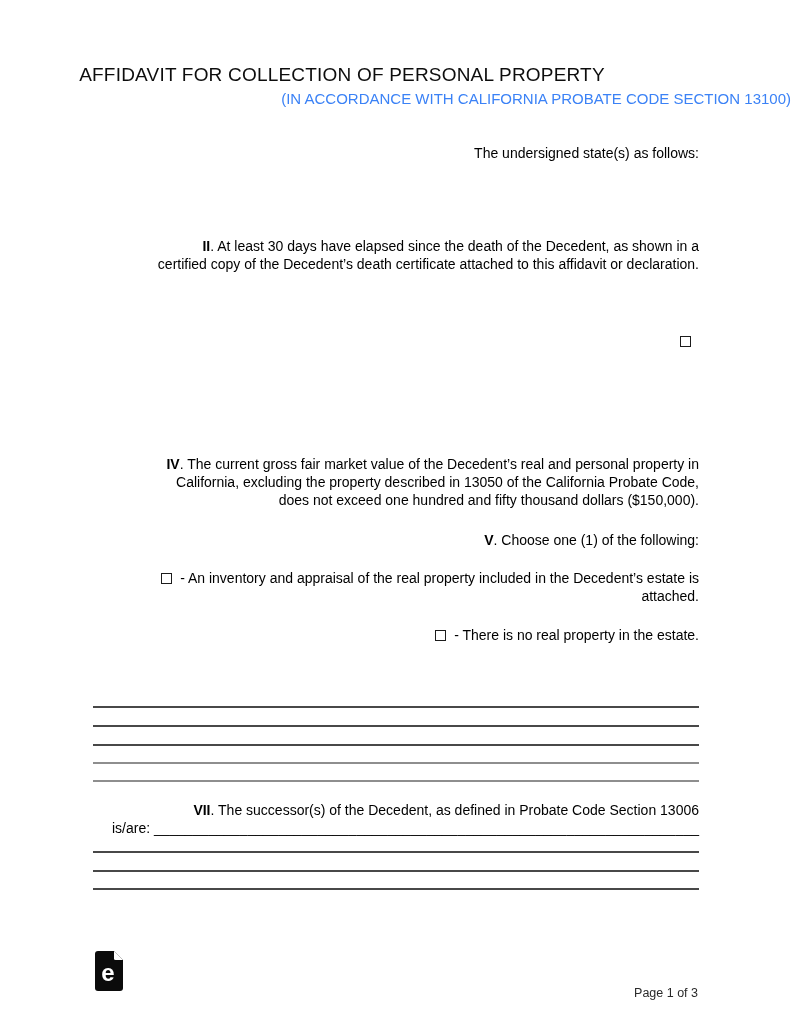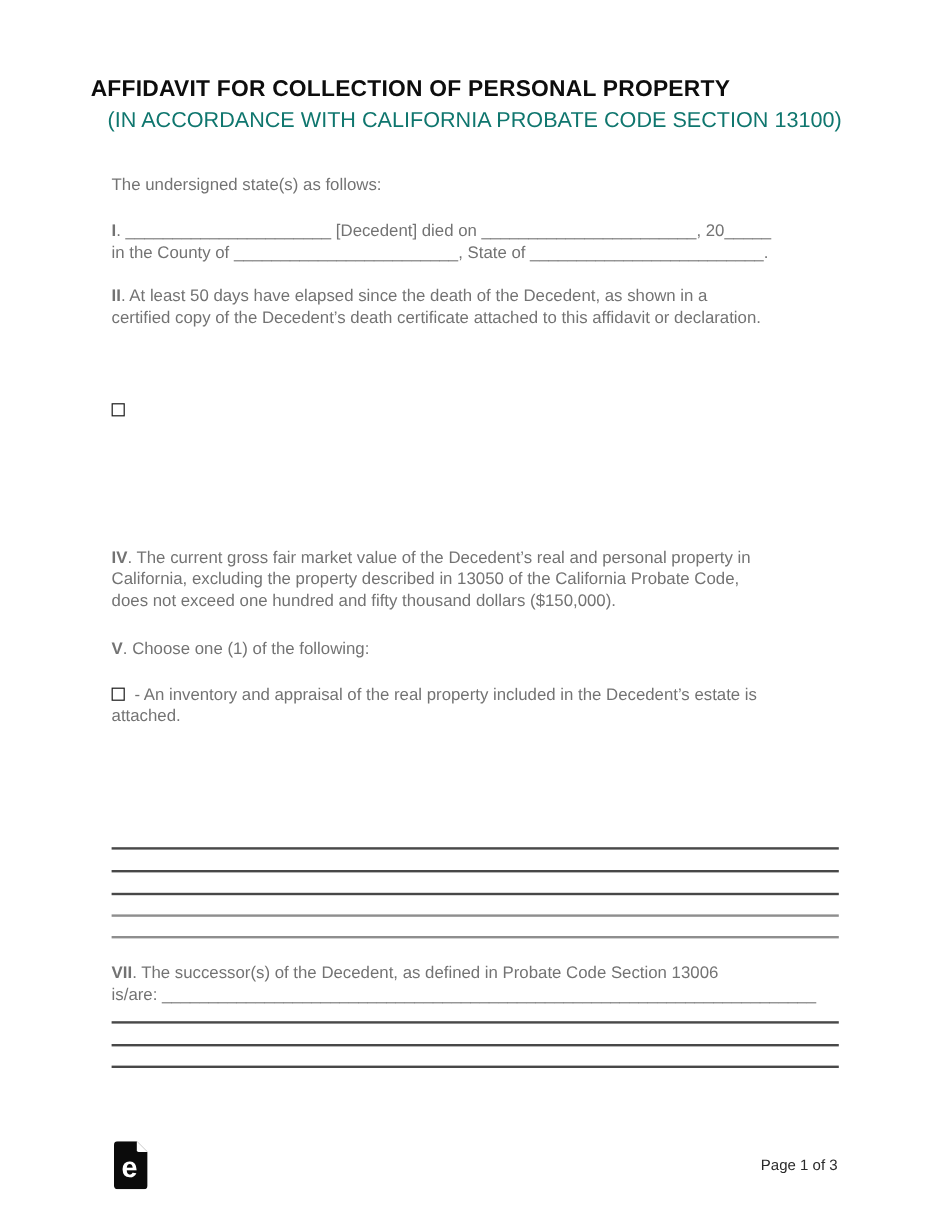--- a/index.html
+++ b/index.html
@@ -11,39 +11,40 @@
     background: #ffffff;
     font-family: "Liberation Sans", "DejaVu Sans", sans-serif;
     color: #111111;
     overflow: hidden;
   }
   .doc-title {
     position: absolute;
     left: 0; top: 64px; width: 684px;
     text-align: center;
     font-size: 19px;
-    font-weight: bold;
+    font-weight: normal;
     letter-spacing: 0.2px;
     color: #0d0d0d;
   }
   .doc-subtitle {
     position: absolute;
     left: 0; top: 90px; width: 791px;
-    text-align: center;
-    font-size: 18px;
-    color: #0f766e;
+    text-align: right;
+    font-size: 15px;
+    color: #3b82f6;
   }
   .para {
     position: absolute;
     left: 93px;
     width: 606px;
     font-size: 14px;
     line-height: 18px;
     white-space: pre-line;
-    color: #737373;
+    color: #000000;
+    text-align: right;
   }
   .para b { font-weight: bold; }
   .cb {
     display: inline-block;
     width: 11px; height: 11px;
     border: 1.5px solid #1c1c1c;
     background: #ffffff;
     vertical-align: -1px;
     margin-right: 8px;
   }
@@ -55,54 +56,53 @@
   }
   .rule.dark  { border-top: 2px solid #484848; }
   .rule.light { border-top: 2px solid #8e8e8e; }
   .footer-logo {
     position: absolute;
     left: 95px; top: 951px;
     width: 28px; height: 40px;
   }
   .page-label {
     position: absolute;
-    right: 93px; top: 964px;
+    right: 93px; top: 986px;
     font-size: 12.5px;
     color: #2a2a2a;
   }
 </style>
 </head>
 <body>
 
 <div class="page">
 
   <div class="doc-title">AFFIDAVIT FOR COLLECTION OF PERSONAL PROPERTY</div>
   <div class="doc-subtitle">(IN ACCORDANCE WITH CALIFORNIA PROBATE CODE SECTION 13100)</div>
 
   <div class="para" style="top:144px">The undersigned state(s) as follows:</div>
 
-  <div class="para" style="top:183px"><b>I</b><span>. ______________________ [Decedent] died on _______________________, 20_____
-in the County of ________________________, State of _________________________.</span></div>
 
-  <div class="para" style="top:237px"><b>II</b><span>. At least 50 days have elapsed since the death of the Decedent, as shown in a
+  <div class="para" style="top:237px"><b>II</b><span>. At least 30 days have elapsed since the death of the Decedent, as shown in a
 certified copy of the Decedent’s death certificate attached to this affidavit or declaration.</span></div>
 
 
   <div class="para" style="top:332px"><span class="cb"></span></div>
 
 
   <div class="para" style="top:455px"><b>IV</b><span>. The current gross fair market value of the Decedent’s real and personal property in
 California, excluding the property described in 13050 of the California Probate Code,
 does not exceed one hundred and fifty thousand dollars ($150,000).</span></div>
 
   <div class="para" style="top:531px"><b>V</b><span>. Choose one (1) of the following:</span></div>
 
   <div class="para" style="top:569px"><span class="cb"></span><span>- An inventory and appraisal of the real property included in the Decedent’s estate is
 attached.</span></div>
 
+  <div class="para" style="top:626px"><span class="cb"></span><span>- There is no real property in the estate.</span></div>
 
 
   <div class="rule dark" style="top:706px"></div>
   <div class="rule dark" style="top:725px"></div>
   <div class="rule dark" style="top:744px"></div>
   <div class="rule light" style="top:762px"></div>
   <div class="rule light" style="top:780px"></div>
 
   <div class="para" style="top:801px"><b>VII</b><span>. The successor(s) of the Decedent, as defined in Probate Code Section 13006
 is/are: ______________________________________________________________________</span></div>

